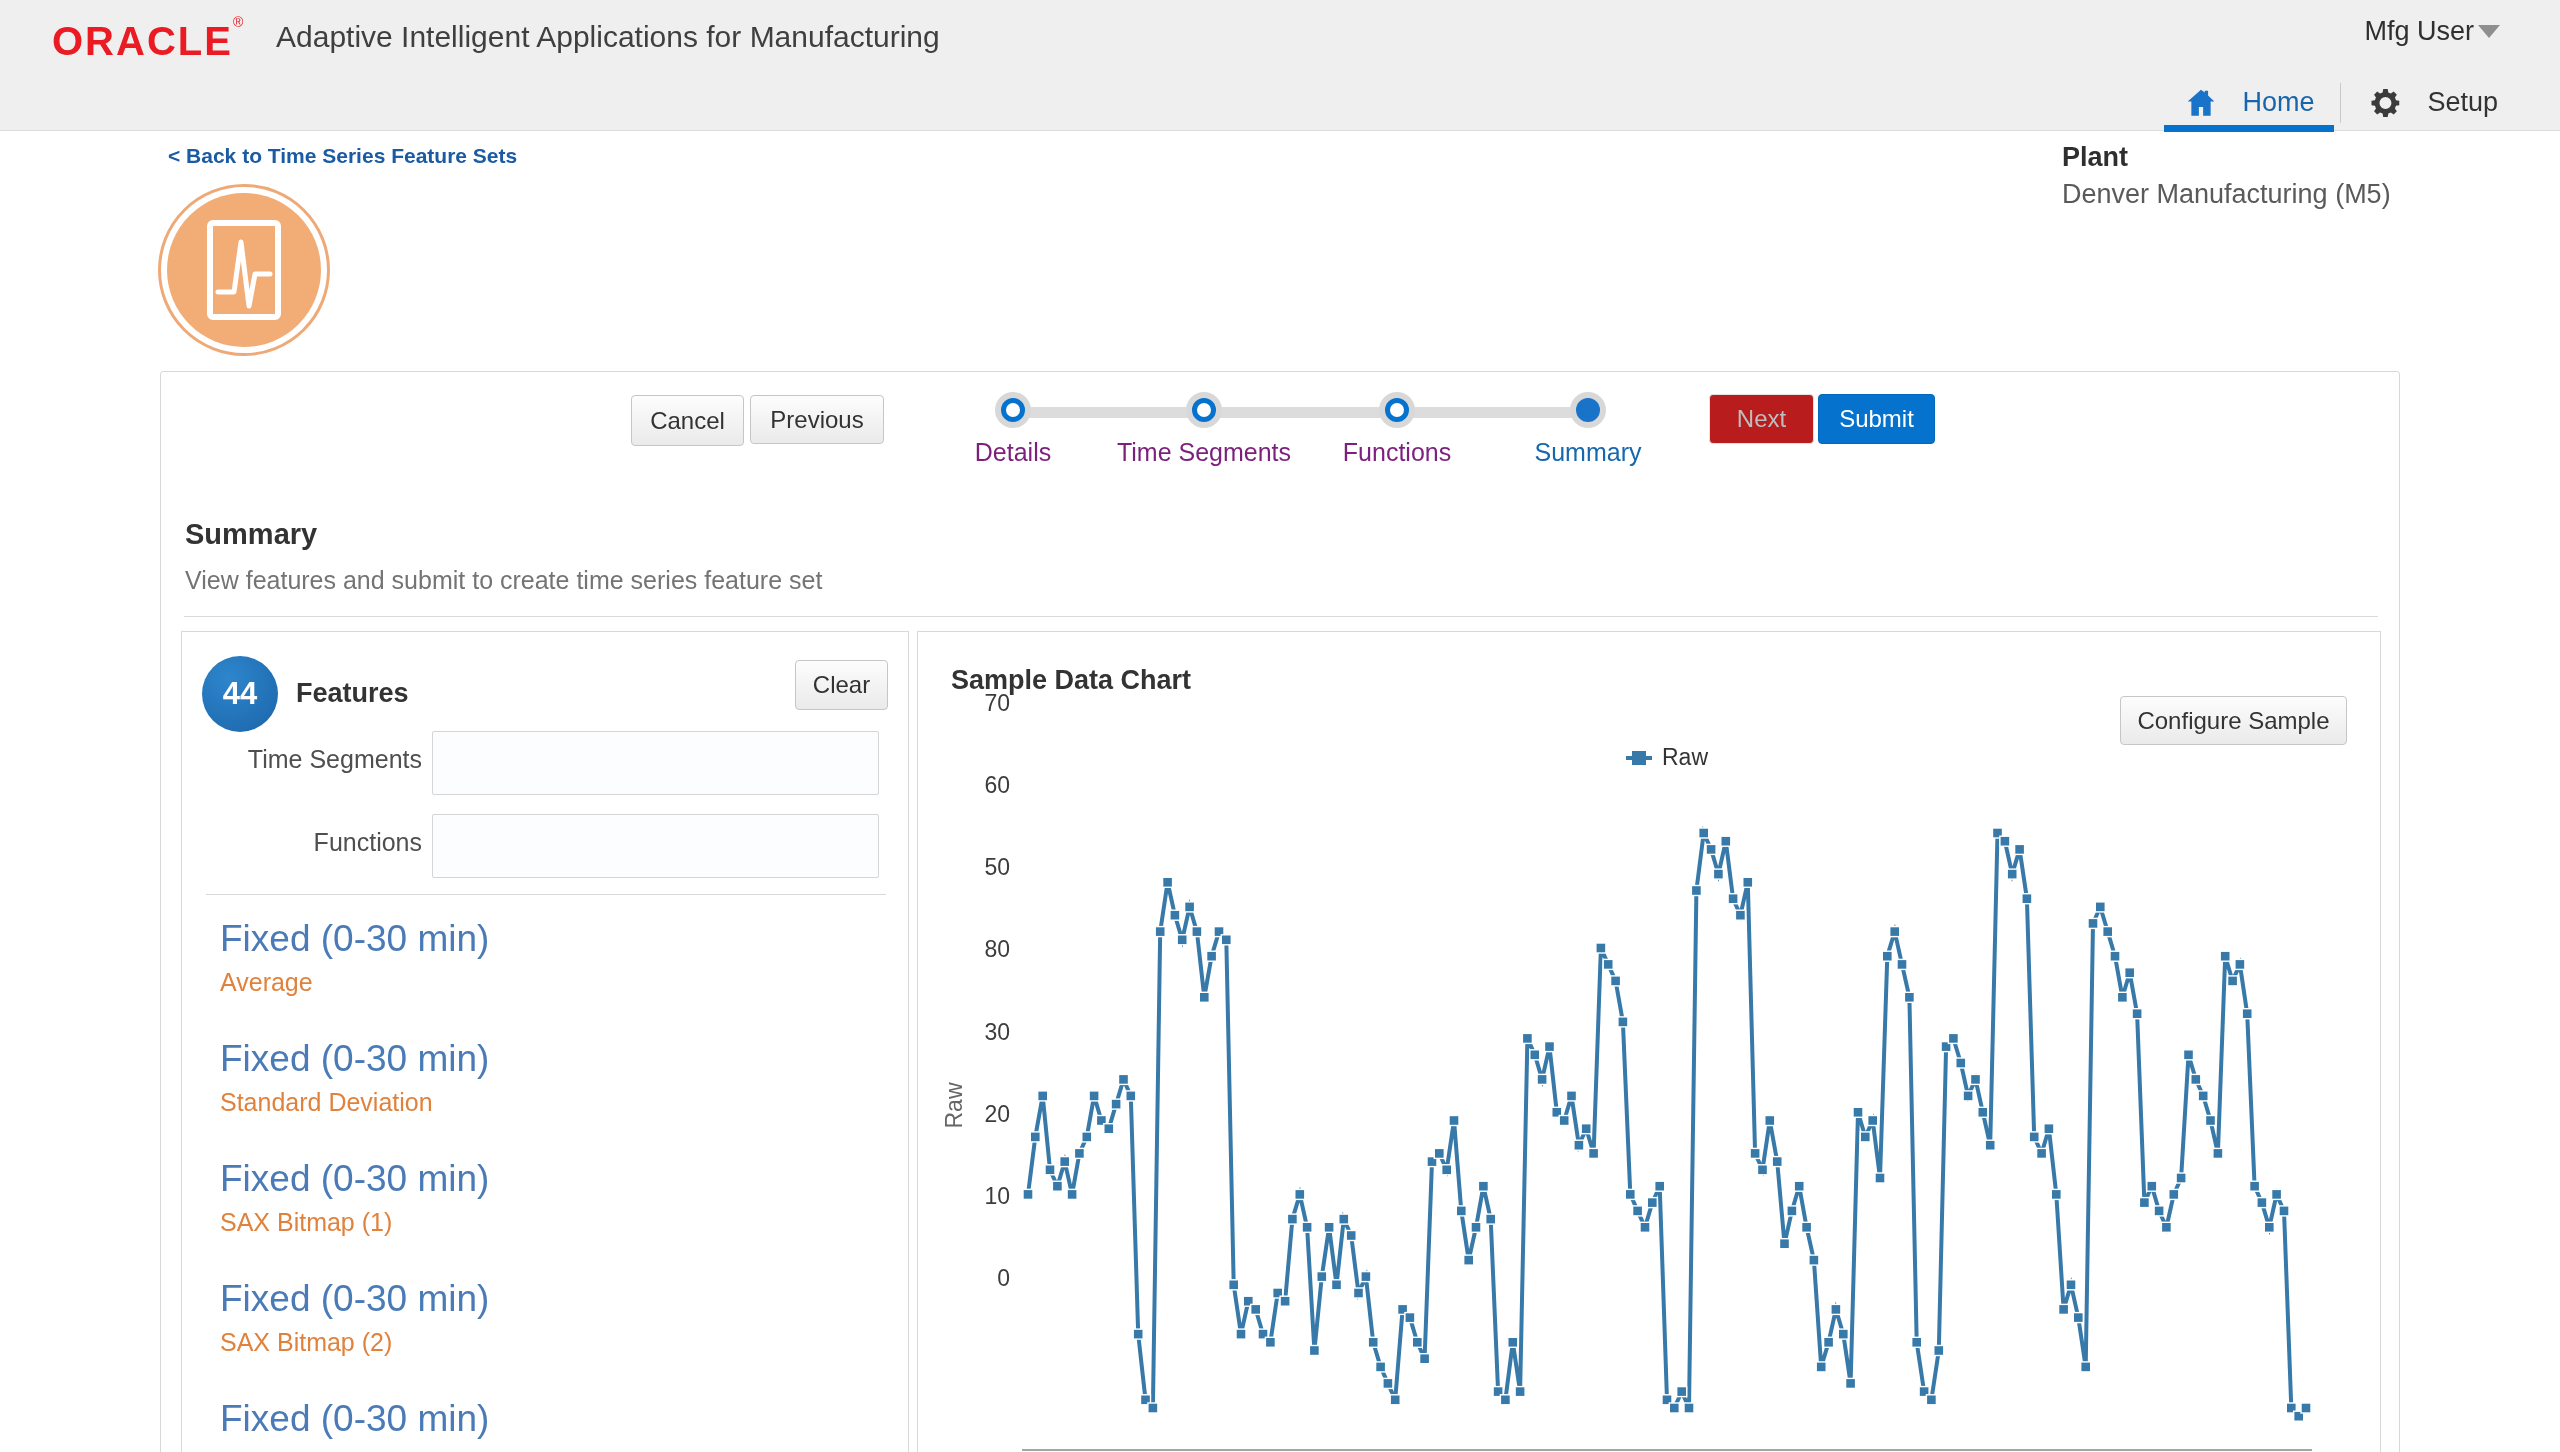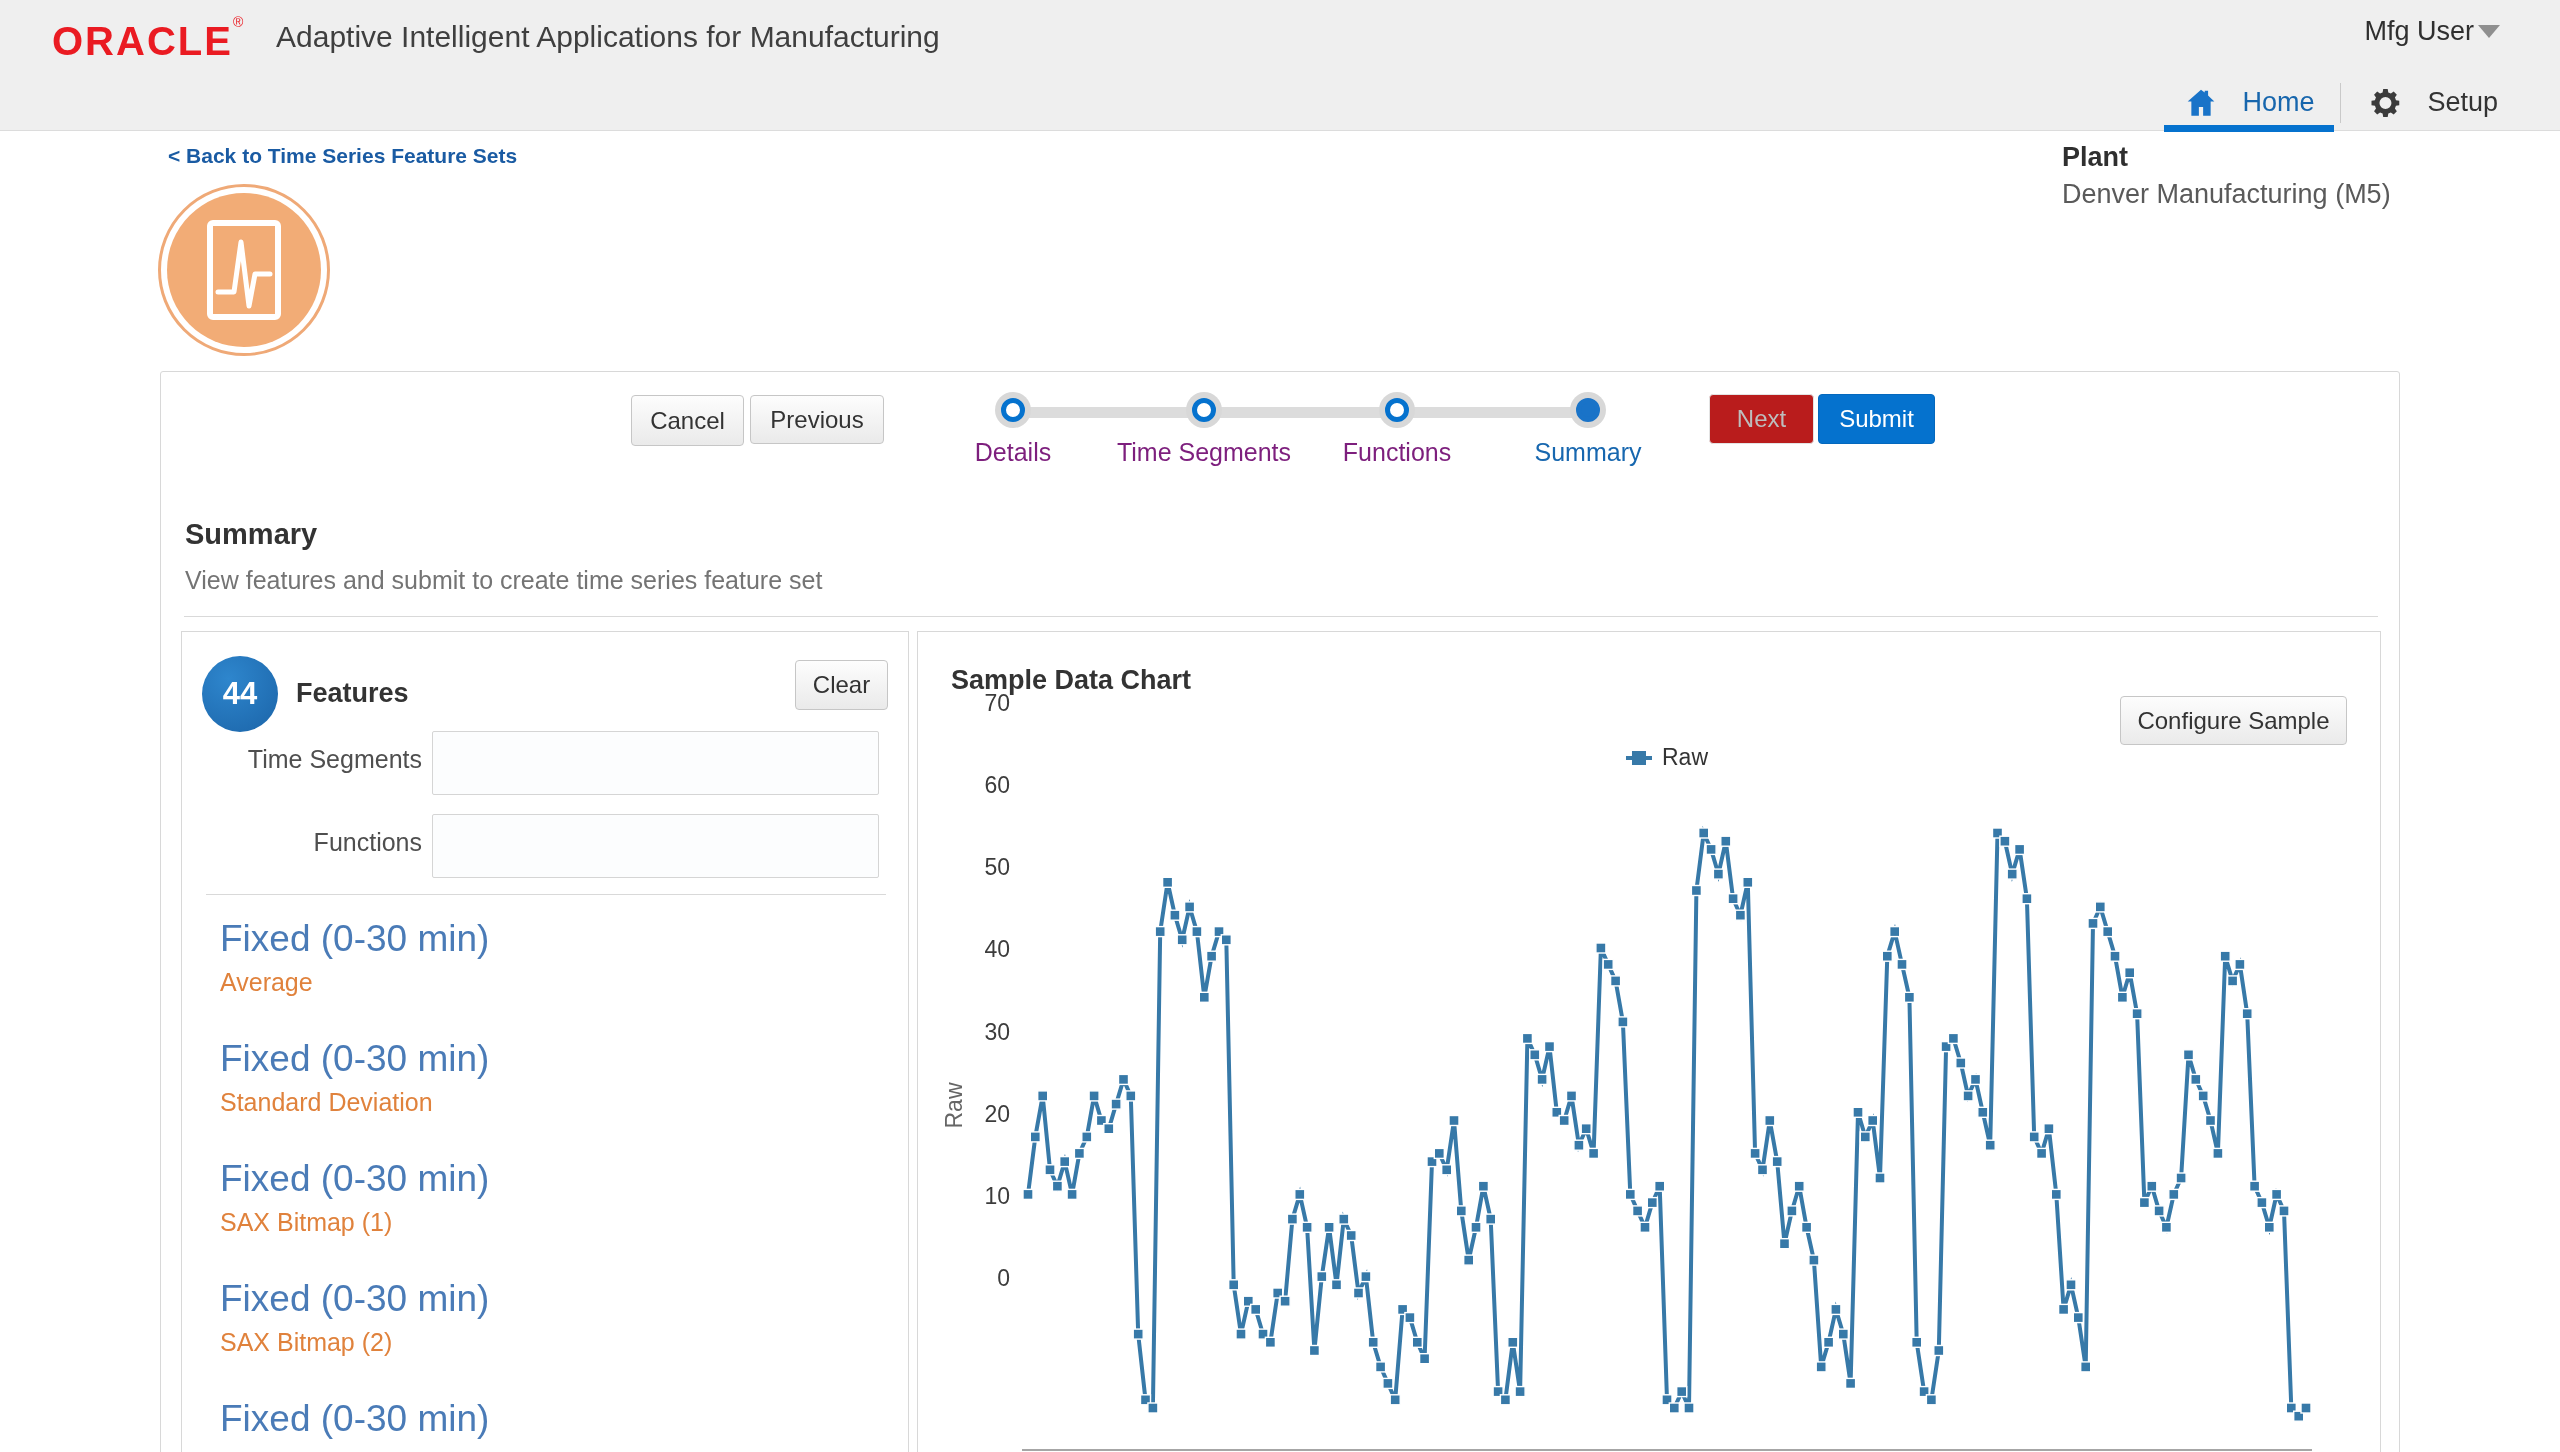--- a/index.html
+++ b/index.html
@@ -207,21 +207,21 @@
           </span>
         <span class="legend-label">Raw</span>
       </div>
 
       <div class="y-axis-title">Raw</div>
       <div class="y-ticks">
           <div style="top: 631px;">0</div>
           <div style="top: 548.86px;">10</div>
           <div style="top: 466.72px;">20</div>
           <div style="top: 384.58px;">30</div>
-          <div style="top: 302.44px;">40</div>
+          <div style="top: 302.44px;">80</div>
           <div style="top: 220.3px;">50</div>
           <div style="top: 138.16px;">60</div>
           <div style="top: 56.02px;">70</div>
         </div>
 
       <svg class="plot" viewBox="0 0 1290 700" preserveAspectRatio="none">
           <polyline points="6.0,432.4 13.3,374.9 20.7,333.9 28.0,407.8 35.4,424.2 42.7,399.6 50.1,432.4 57.4,391.4 64.8,374.9 72.1,333.9 79.4,358.5 86.8,366.7 94.1,342.1 101.5,317.4 108.8,333.9 116.2,572.1 123.5,637.8 130.9,646.0 138.2,169.6 145.6,120.3 152.9,153.2 160.2,177.8 167.6,144.9 174.9,169.6 182.3,235.3 189.6,194.2 197.0,169.6 204.3,177.8 211.7,522.8 219.0,572.1 226.3,539.2 233.7,547.4 241.0,572.1 248.4,580.3 255.7,531.0 263.1,539.2 270.4,457.1 277.8,432.4 285.1,465.3 292.4,588.5 299.8,514.6 307.1,465.3 314.5,522.8 321.8,457.1 329.2,473.5 336.5,531.0 343.9,514.6 351.2,580.3 358.6,604.9 365.9,621.4 373.2,637.8 380.6,547.4 387.9,555.6 395.3,580.3 402.6,596.7 410.0,399.6 417.3,391.4 424.7,407.8 432.0,358.5 439.3,448.9 446.7,498.1 454.0,465.3 461.4,424.2 468.7,457.1 476.1,629.6 483.4,637.8 490.8,580.3 498.1,629.6 505.4,276.4 512.8,292.8 520.1,317.4 527.5,284.6 534.8,350.3 542.2,358.5 549.5,333.9 556.9,383.2 564.2,366.7 571.6,391.4 578.9,186.0 586.2,202.4 593.6,218.9 600.9,259.9 608.3,432.4 615.6,448.9 623.0,465.3 630.3,440.6 637.7,424.2 645.0,637.8 652.3,646.0 659.7,629.6 667.0,646.0 674.4,128.5 681.7,71.0 689.1,87.4 696.4,112.1 703.8,79.2 711.1,136.7 718.4,153.2 725.8,120.3 733.1,391.4 740.5,407.8 747.8,358.5 755.2,399.6 762.5,481.7 769.9,448.9 777.2,424.2 784.6,465.3 791.9,498.1 799.2,604.9 806.6,580.3 813.9,547.4 821.3,572.1 828.6,621.4 836.0,350.3 843.3,374.9 850.7,358.5 858.0,416.0 865.3,194.2 872.7,169.6 880.0,202.4 887.4,235.3 894.7,580.3 902.1,629.6 909.4,637.8 916.8,588.5 924.1,284.6 931.4,276.4 938.8,301.0 946.1,333.9 953.5,317.4 960.8,350.3 968.2,383.2 975.5,71.0 982.9,79.2 990.2,112.1 997.6,87.4 1004.9,136.7 1012.2,374.9 1019.6,391.4 1026.9,366.7 1034.3,432.4 1041.6,547.4 1049.0,522.8 1056.3,555.6 1063.7,604.9 1071.0,161.4 1078.3,144.9 1085.7,169.6 1093.0,194.2 1100.4,235.3 1107.7,210.7 1115.1,251.7 1122.4,440.6 1129.8,424.2 1137.1,448.9 1144.4,465.3 1151.8,432.4 1159.1,416.0 1166.5,292.8 1173.8,317.4 1181.2,333.9 1188.5,358.5 1195.9,391.4 1203.2,194.2 1210.6,218.9 1217.9,202.4 1225.2,251.7 1232.6,424.2 1239.9,440.6 1247.3,465.3 1254.6,432.4 1262.0,448.9 1269.3,646.0 1276.7,654.2 1284.0,646.0" fill="none" stroke="#3779a8" stroke-width="4"></polyline>
           <rect x="1.0" y="427.4" width="10" height="10" fill="#3779a8" stroke="#fff" stroke-width="1.4"></rect>
           <rect x="8.3" y="369.9" width="10" height="10" fill="#3779a8" stroke="#fff" stroke-width="1.4"></rect>
           <rect x="15.7" y="328.9" width="10" height="10" fill="#3779a8" stroke="#fff" stroke-width="1.4"></rect>

